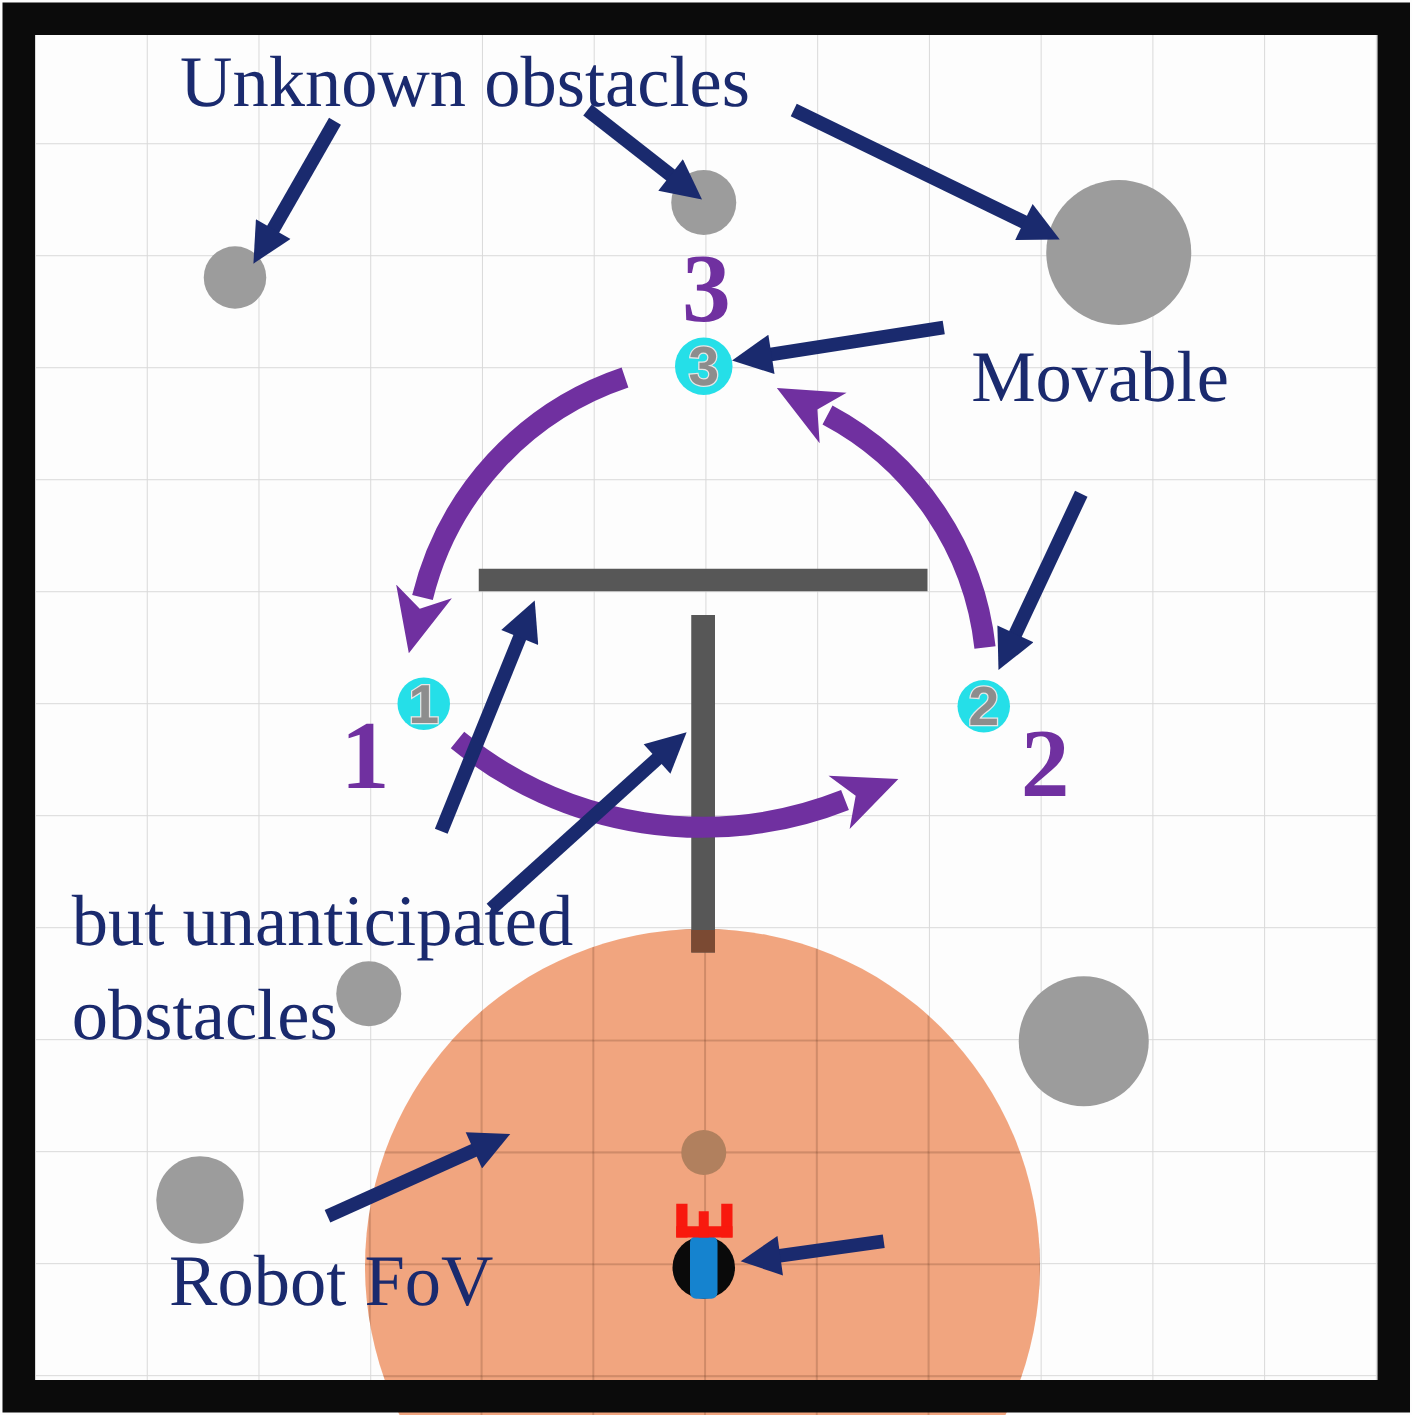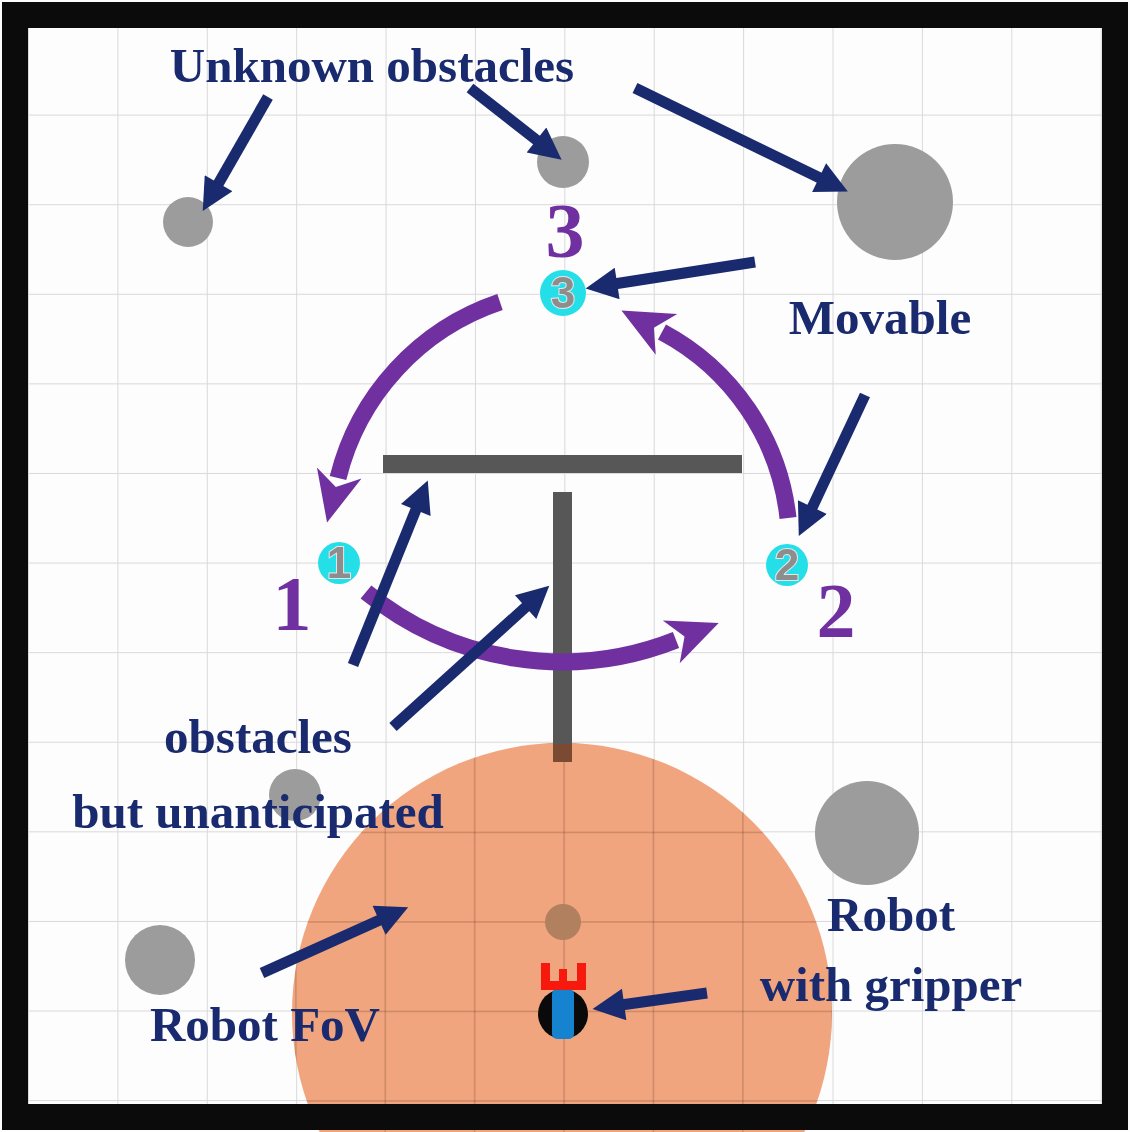--- a/index.html
+++ b/index.html
@@ -16,22 +16,22 @@
     background-size:89.4px 89.6px;
     background-position:0px -3px;
   }
   svg.scene{position:absolute;left:0;top:0;z-index:1;}
   .frame{
     position:absolute;left:2px;top:2px;right:2px;bottom:2px;z-index:3;
     border:26px solid var(--frame-black,#0b0b0b);pointer-events:none;
   }
   .lbl{
     position:absolute;transform:translate(-50%,-50%);z-index:2;
-    color:var(--navy,#1a2a6e);font-weight:bold;font-size:49px;line-height:70px;
-    text-align:center;white-space:nowrap;
+    color:var(--navy,#1a2a6e);font-weight:normal;font-size:58px;line-height:70px;
+    text-align:left;white-space:nowrap;
   }
   .lbl.tight{line-height:75px;}
   .num{
     position:absolute;transform:translate(-50%,-50%);z-index:2;
     color:var(--purple,#7030a0);font-weight:bold;font-size:78px;line-height:78px;
     white-space:nowrap;
   }
   
   .fov{fill:var(--fov-salmon,#ee9568);opacity:0.85;}
   .fovline{stroke:rgba(60,30,10,0.18);stroke-width:1.5;}
@@ -130,34 +130,30 @@
     <line class="ann" x1="755" y1="262" x2="614" y2="284" marker-end="url(#navyhead)"></line>
     <line class="ann" x1="865" y1="395" x2="811" y2="510" marker-end="url(#navyhead)"></line>
     <line class="ann" x1="353" y1="665" x2="417" y2="507" marker-end="url(#navyhead)"></line>
     <line class="ann" x1="393" y1="727" x2="528" y2="605" marker-end="url(#navyhead)"></line>
     <line class="ann" x1="262" y1="973" x2="382" y2="919" marker-end="url(#navyhead)"></line>
     <line class="ann" x1="707" y1="993" x2="621" y2="1005" marker-end="url(#navyhead)"></line>
   </svg>
 
   <div class="lbl" style="left:372px;top:66px;">Unknown obstacles</div>
 
-  <div class="lbl" style="left:880px;top:302px;margin-top:16px;">
+  <div class="lbl" style="left:880px;top:302px;">
     <div>Movable</div>
   </div>
 
   <div class="lbl tight" style="left:258px;top:774px;">
+    <div>but unanticipated</div>
     <div>obstacles</div>
-    <div>but unanticipated</div>
   </div>
 
   <div class="lbl" style="left:265px;top:1025px;">Robot FoV</div>
 
-  <div class="lbl" style="left:891px;top:950px;">
-    <div>Robot</div>
-    <div>with gripper</div>
-  </div>
 
   <div class="num" style="left:292px;top:604px;">1</div>
   <div class="num" style="left:836px;top:611px;">2</div>
   <div class="num" style="left:565px;top:231px;">3</div>
 
   <div class="frame"></div>
 </div>
 
 </body></html>

